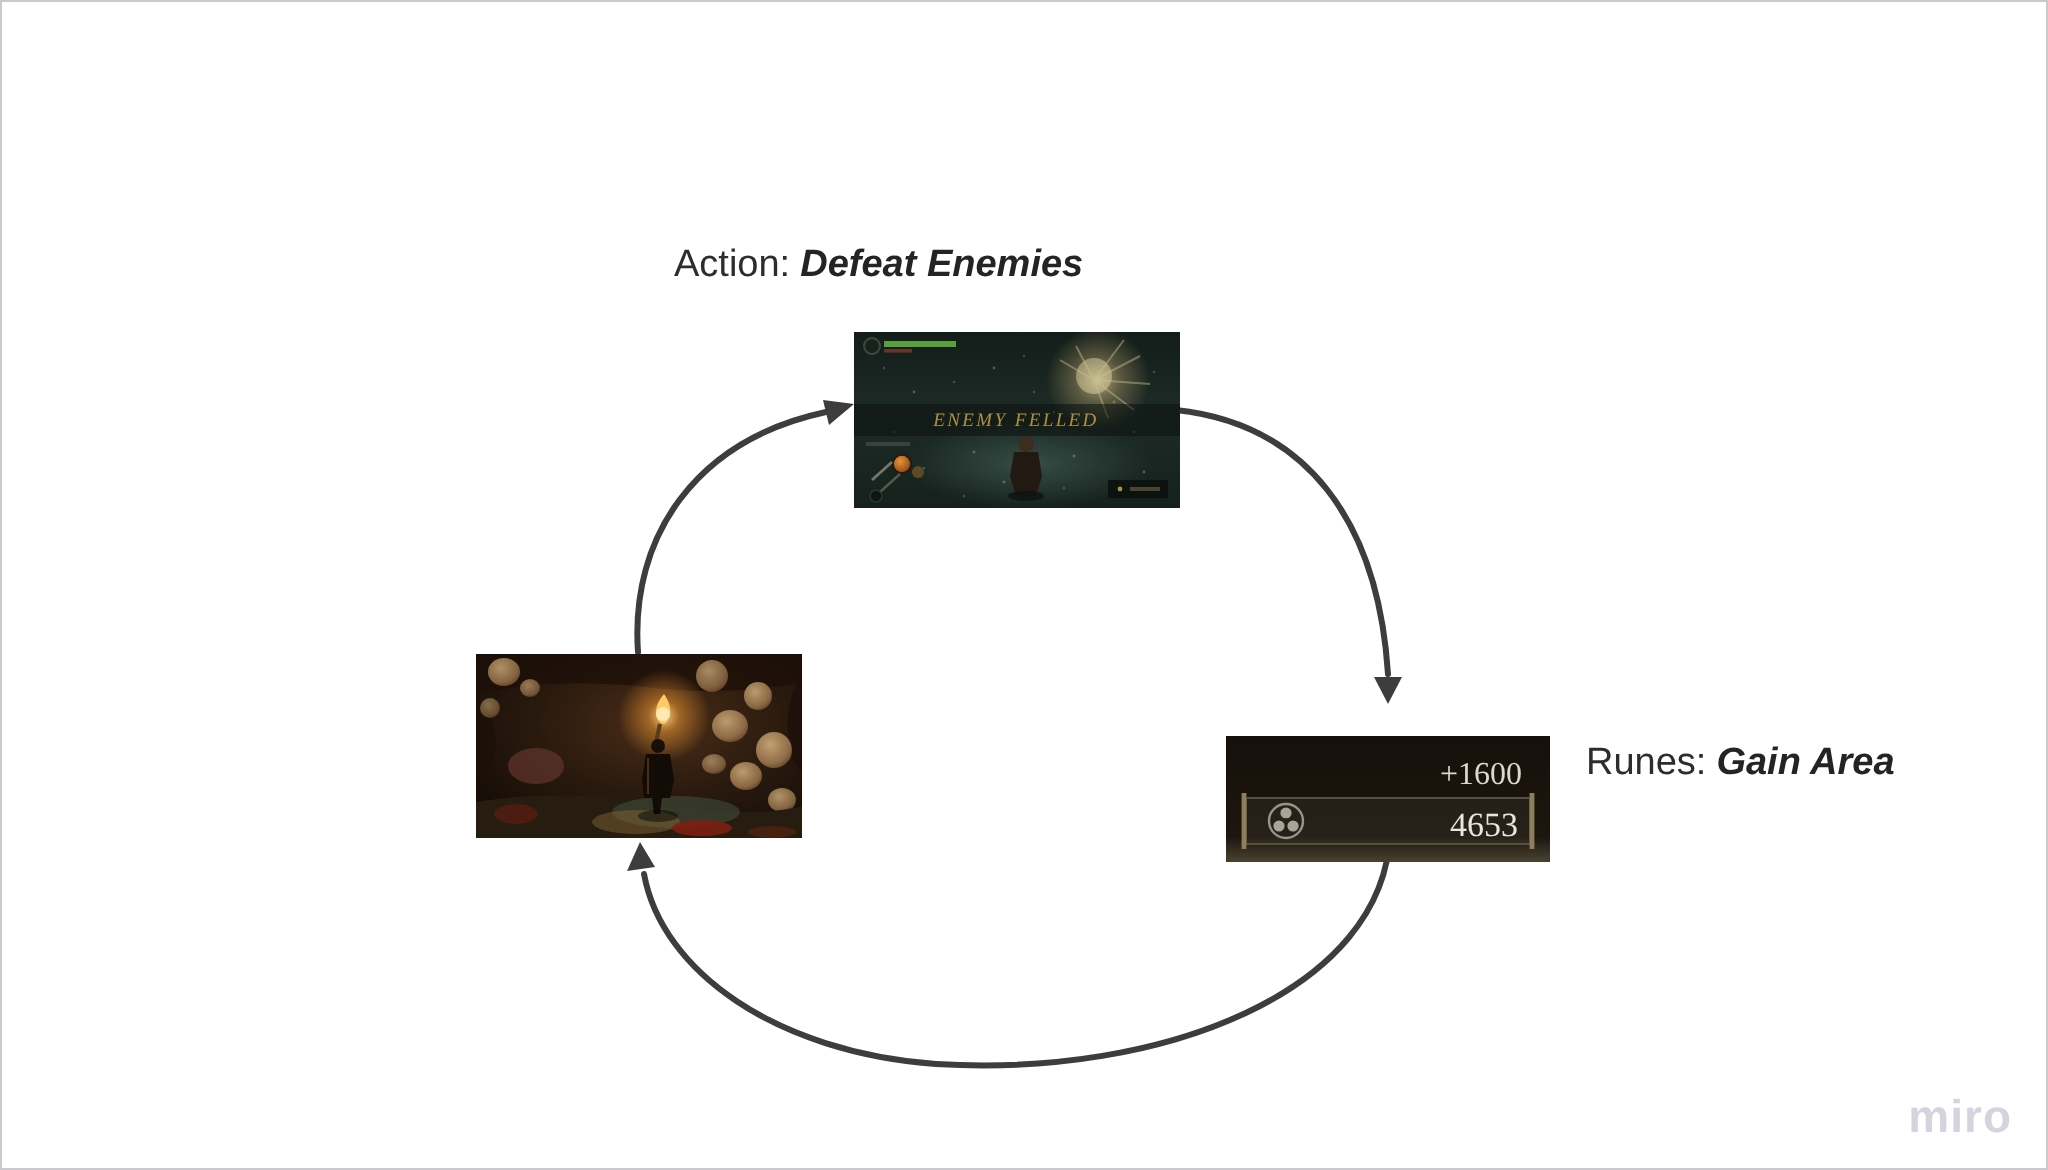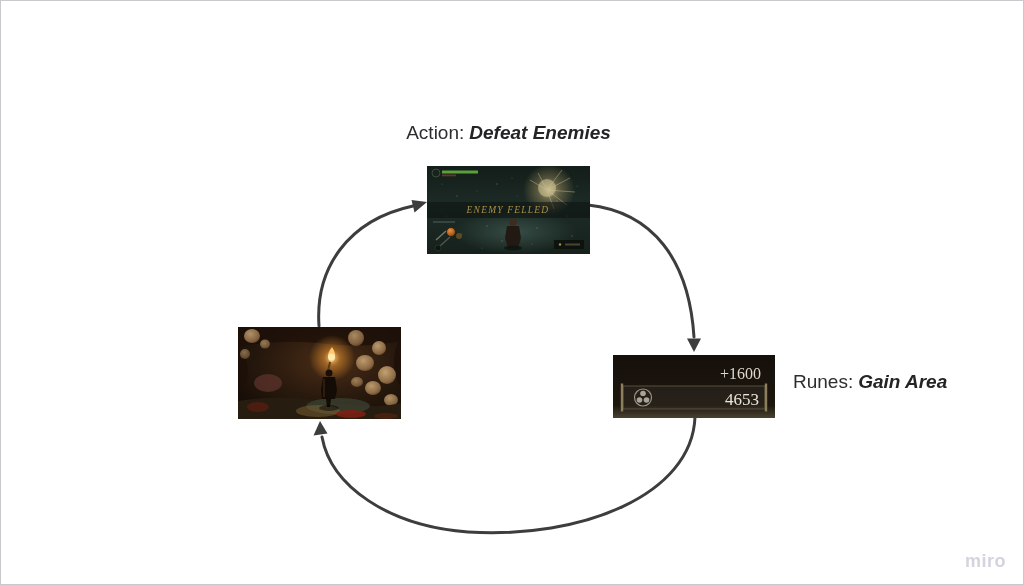--- a/index.html
+++ b/index.html
@@ -11,36 +11,36 @@
   
   .title{
     position:absolute;top:36px;left:0;width:100%;text-align:center;
     font-size:32px;color:#1d1d1f;letter-spacing:.2px;white-space:nowrap;
   }
   .title .em{font-weight:700;font-style:italic;}
   .title .rest{font-weight:400;margin-left:9px;}
   
   .node-label{position:absolute;font-size:19px;color:#2d2d30;white-space:nowrap;}
   .node-label .bold{font-weight:700;font-style:italic;margin-left:5px;color:#242426;}
-  .label-action{top:122px;left:337px;width:343px;text-align:center;}
+  .label-action{top:122px;left:337px;width:343px;text-align:left;}
   .label-cue{top:360px;right:809px;text-align:right;}
   .label-reward{top:371px;left:793px;text-align:left;}
   
   .node-img{position:absolute;}
   .node-img svg{display:block;}
   .img-action{left:427px;top:166px;width:163px;height:88px;font-style:italic;}
   .img-cue{left:238px;top:327px;width:163px;height:92px;}
-  .img-reward{left:613px;top:355px;width:162px;height:63px;}
+  .img-reward{left:613px;top:368px;width:162px;height:63px;}
   
   .arrows{position:absolute;left:0;top:0;width:1024px;height:585px;pointer-events:none;}
   .arrows path.connector{fill:none;stroke:#3d3d3d;stroke-width:3;stroke-linecap:round;pointer-events:stroke;}
   .arrows polygon.head{fill:#3d3d3d;}
   
   .watermark{
-    position:absolute;right:18px;bottom:13px;font-size:18px;font-weight:700;
+    position:absolute;right:18px;bottom:13px;font-size:23px;font-weight:700;
     color:#d4d4df;letter-spacing:.5px;
   }
   .serif{font-family:"Liberation Serif","DejaVu Serif",serif;}
 </style>
 </head>
 <body>
 
 <div class="board">
 
 

